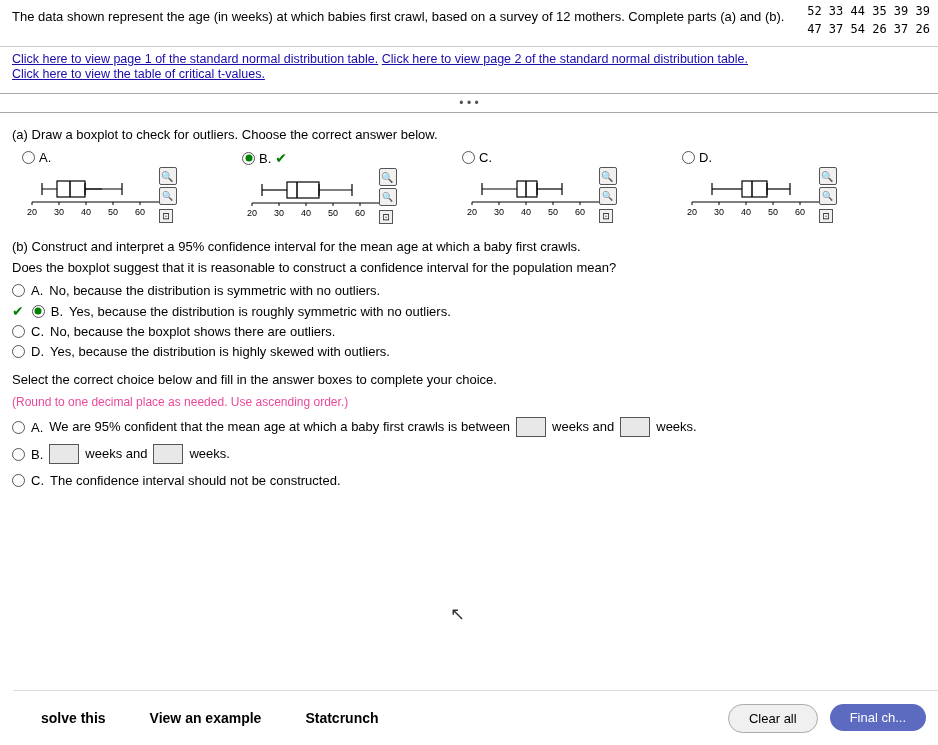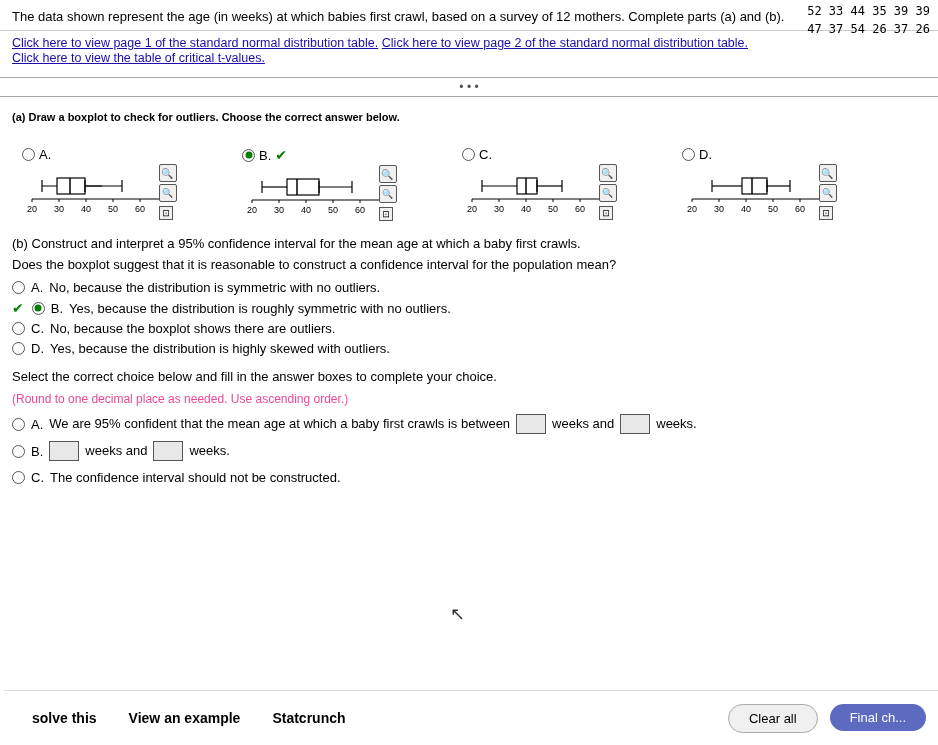--- a/index.html
+++ b/index.html
@@ -7,21 +7,21 @@
       font-family: Arial, sans-serif;
       font-size: 13px;
       background: #fff;
       color: #000;
       width: 938px;
       min-height: 745px;
       position: relative;
       overflow: hidden;
     }
     .top-section {
-      padding: 8px 12px 4px 12px;
+      padding: 8px 12px 20px 12px;
       border-bottom: 1px solid #ccc;
     }
     .top-text {
       font-size: 13px;
       line-height: 1.4;
     }
     .data-box {
       position: absolute;
       top: 2px;
       right: 8px;
@@ -47,23 +47,23 @@
     }
     .divider-line {
       border: none;
       border-top: 1px solid #aaa;
       margin: 2px 0;
     }
     .section-a {
       padding: 10px 12px 4px 12px;
     }
     .section-title {
-      font-weight: bold;
-      font-size: 11px;
-      margin-bottom: 24px;
+      font-weight: normal;
+      font-size: 13px;
+      margin-bottom: 8px;
     }
     .boxplots-row {
       display: flex;
       align-items: flex-start;
       gap: 0px;
       margin-left: 10px;
       margin-bottom: 8px;
     }
     .boxplot-option {
       display: flex;
@@ -189,29 +189,29 @@
       width: 30px;
       height: 20px;
       border: 1px solid #555;
       background: #e8e8e8;
       display: inline-block;
       vertical-align: middle;
     }
     .bottom-bar {
       position: absolute;
       bottom: 0;
-      left: 4px;
+      left: 13px;
       right: 0;
       height: 55px;
       background: #fff;
       border-top: 1px solid #ddd;
       display: flex;
       align-items: center;
       padding: 0 12px;
-      gap: 0;
+      gap: 12px;
     }
     .bottom-btn {
       font-size: 14px;
       font-weight: bold;
       color: #000;
       cursor: pointer;
       padding: 8px 16px;
       background: none;
       border: none;
     }

